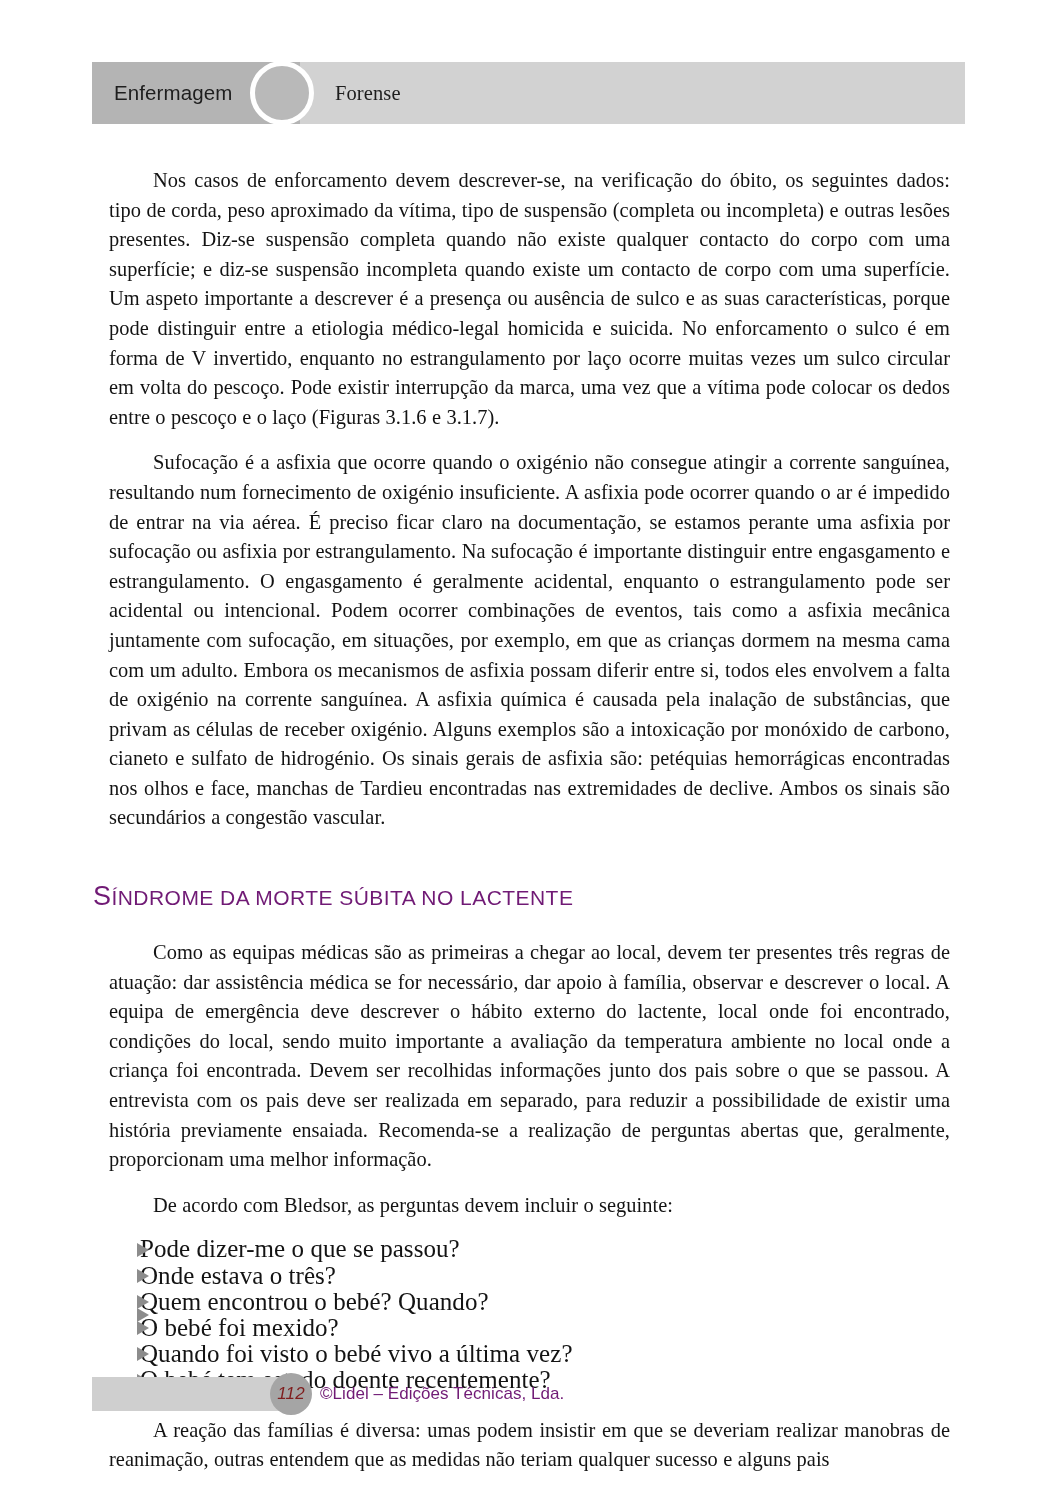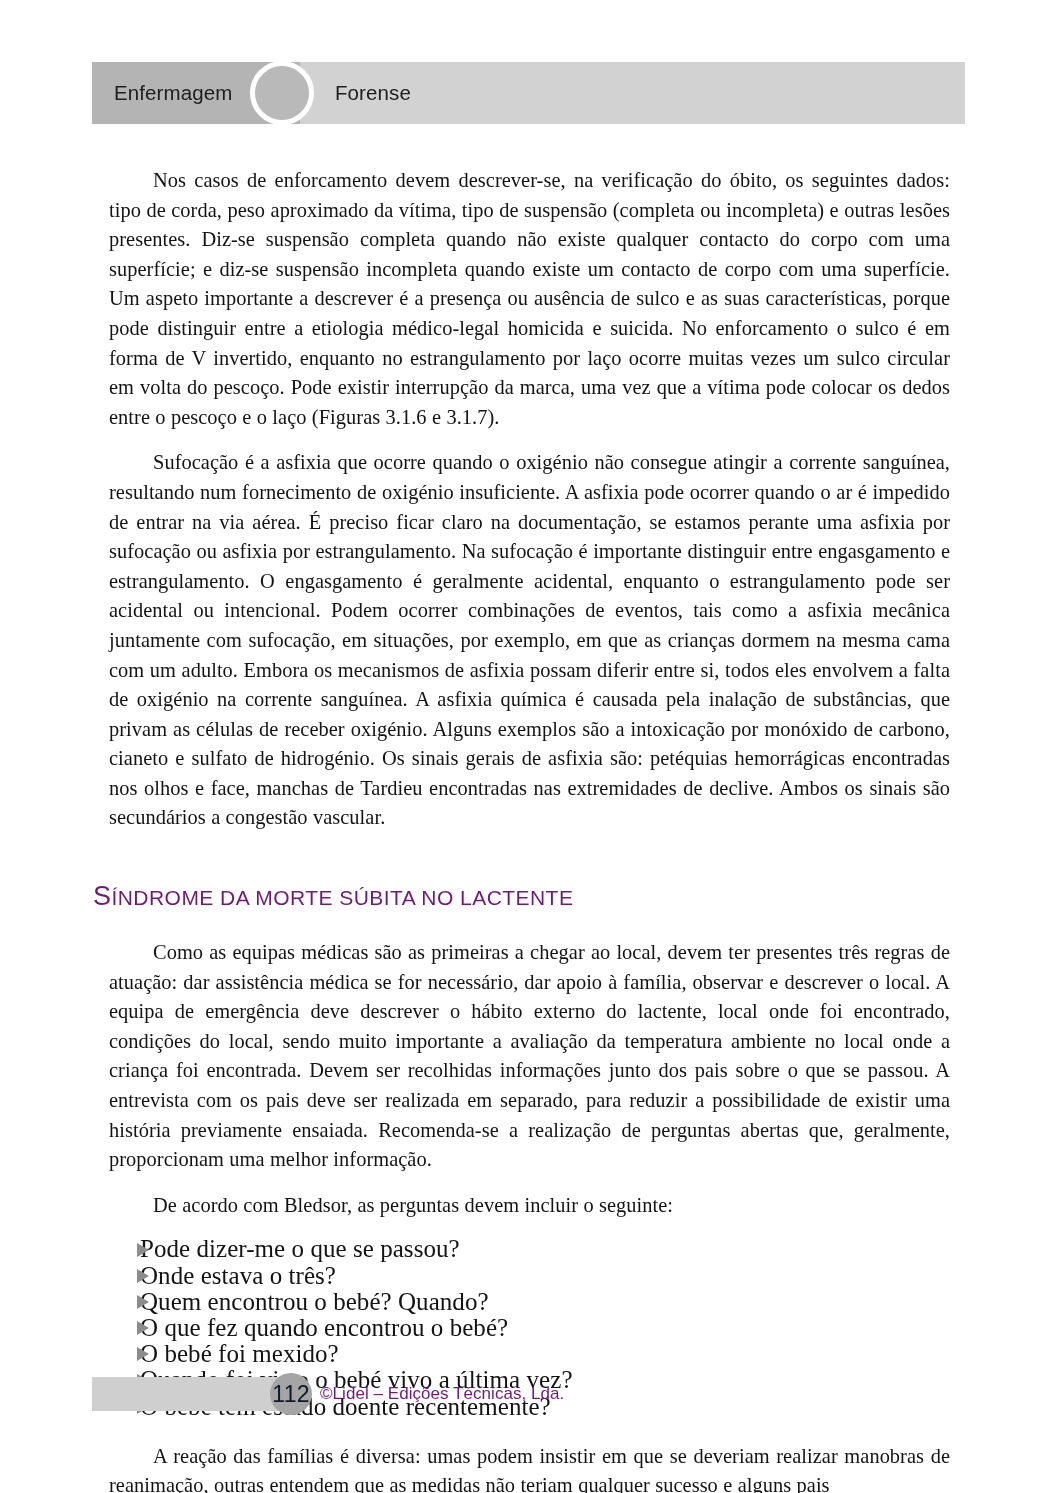--- a/index.html
+++ b/index.html
@@ -56,21 +56,21 @@
     top: 0;
     height: 62px;
     line-height: 62px;
     font-family: "Liberation Sans", sans-serif;
     font-size: 20.5px;
     color: #1e1e1e;
     letter-spacing: 0.1px;
     white-space: nowrap;
   }
   .header-word-left  { left: 22px; }
-  .header-word-right { left: 243px; }
+  .header-word-right { left: 243px; font-family: Liberation Serif, serif; }
 
   
   .content {
     position: absolute;
     left: 93px;
     top: 150px;
     width: 873px;
   }
   p.body {
     margin: 16px;
@@ -137,26 +137,27 @@
     background: #cfcfcf;
   }
   .footer-circle {
     position: absolute;
     left: 178px;
     top: -4px;
     width: 42px;
     height: 42px;
     border-radius: 50%;
     background: #a5a5a5;
-    color: #0f172a;
-    font-family: "Liberation Sans", sans-serif;
-    font-size: 23px;
+    color: #7f1d1d;
+    font-family: "Liberation Sans", sans-serif;
+    font-size: 17px;
     line-height: 42px;
     text-align: center;
     letter-spacing: 0.2px;
+    font-style: italic;
   }
   .footer-imprint {
     position: absolute;
     left: 228px;
     top: 0;
     height: 34px;
     line-height: 34px;
     font-family: "Liberation Sans", sans-serif;
     font-size: 17px;
     color: #701a75;
@@ -197,21 +198,20 @@
     <li>
       <span class="bullet-icon"></span>
       <span>Onde estava o três?</span>
     </li>
     <li>
       <span class="bullet-icon"></span>
       <span>Quem encontrou o bebé? Quando?</span>
     </li>
     <li>
       <span class="bullet-icon"></span>
-      <span>O que fez quando encontrou o bebé?</span>
     </li>
     <li>
       <span class="bullet-icon"></span>
       <span>O bebé foi mexido?</span>
     </li>
     <li>
       <span class="bullet-icon"></span>
       <span>Quando foi visto o bebé vivo a última vez?</span>
     </li>
     <li>

